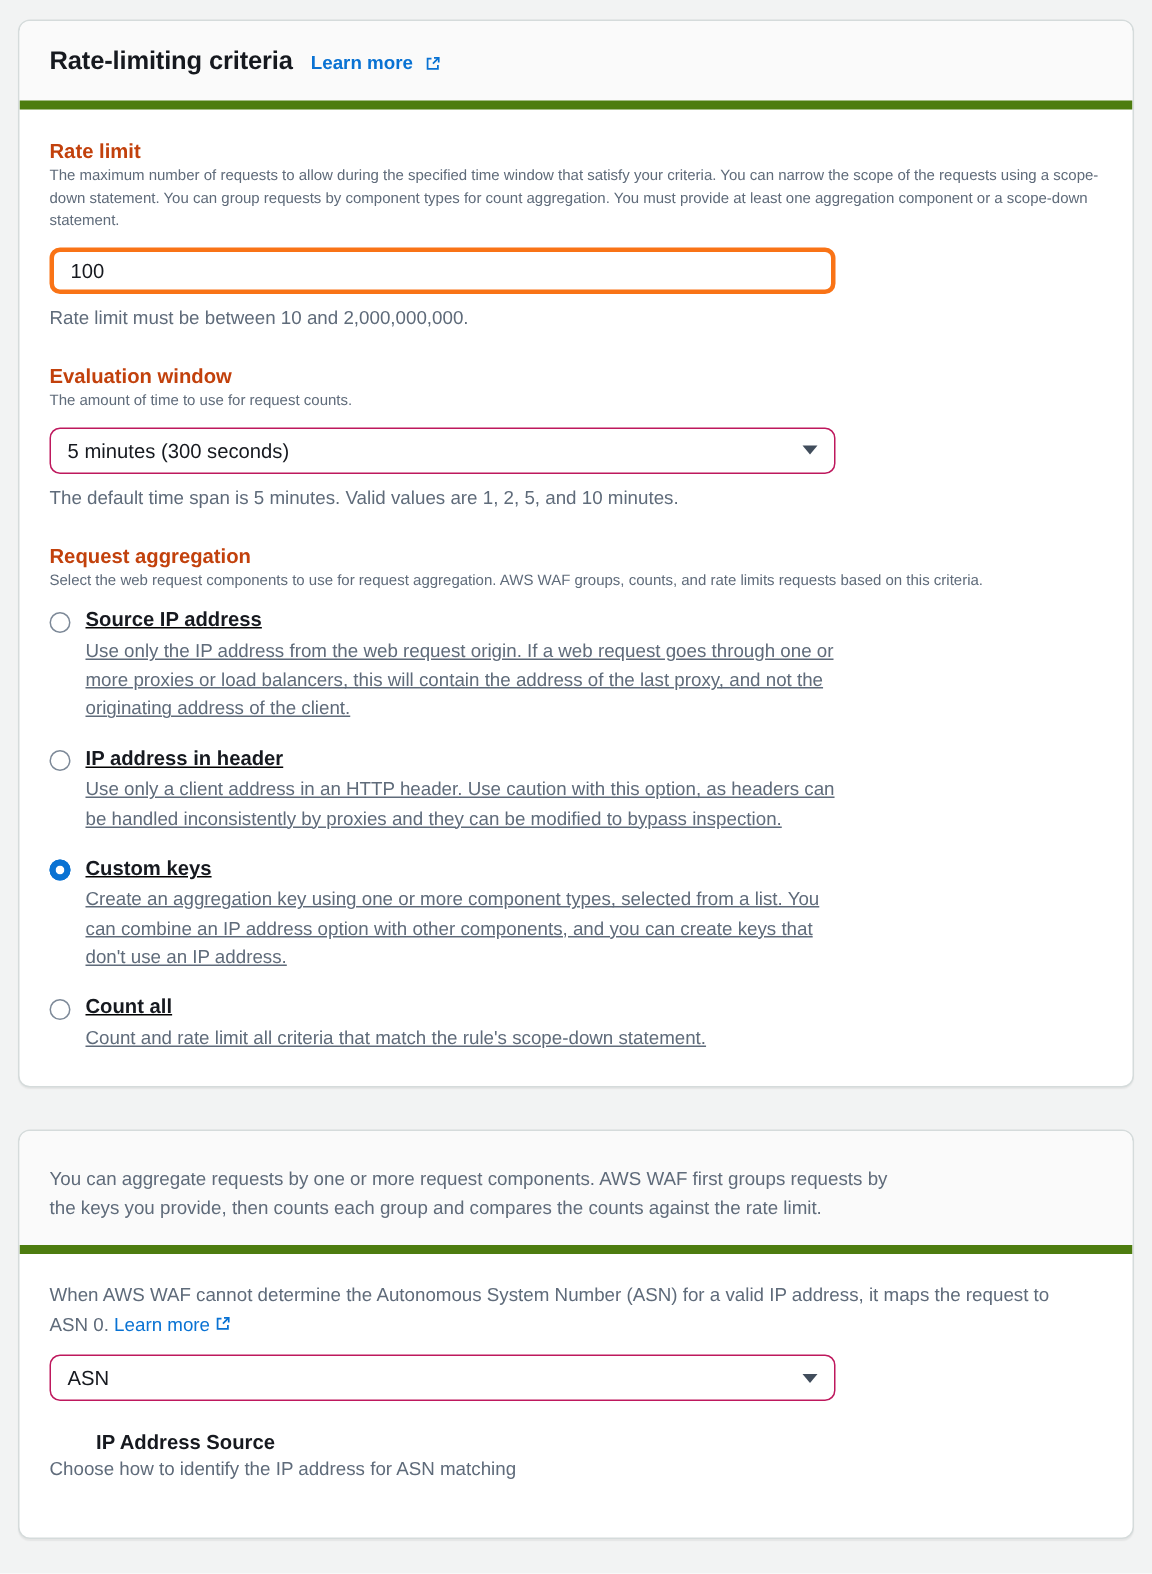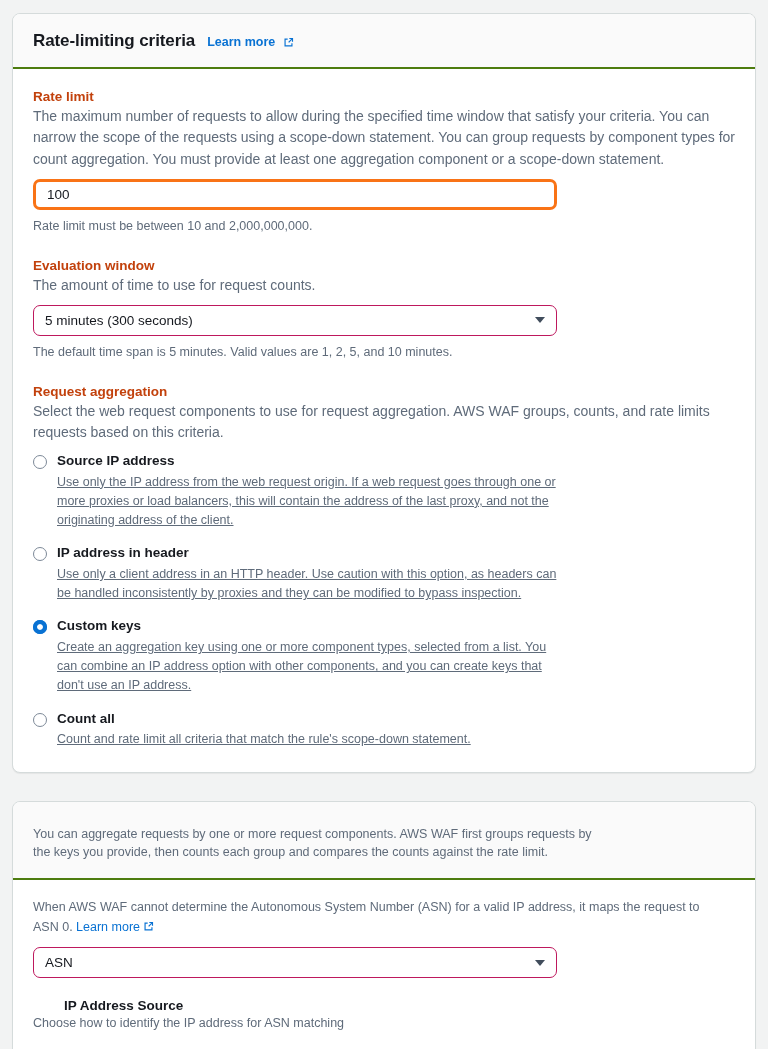--- a/index.html
+++ b/index.html
@@ -19,21 +19,21 @@
     border: 1px solid #d5dbdb;
     border-radius: 8px;
     box-shadow: 0 1px 1px rgba(0,0,0,0.06);
     overflow: hidden;
   }
   .card + .card { margin-top: 28px; }
 
   .card-header {
     background: #fafafa;
     padding: 17px 20px 16px 20px;
-    border-bottom: 2px solid #4d7c0f;
+    border-bottom: 6px solid #4d7c0f;
     display: flex;
     align-items: baseline;
     flex-wrap: wrap;
   }
 
   .card-title {
     font-size: 17px;
     font-weight: bold;
     color: #16191f;
     letter-spacing: -0.1px;
@@ -69,21 +69,21 @@
 
   .field-label {
     font-size: 13.5px;
     font-weight: bold;
     color: #c2410c;
     display: block;
     margin-bottom: 2px;
   }
 
   .field-desc {
-    font-size: 14px;
+    font-size: 10px;
     color: #5f6b7a;
     line-height: 1.52;
     margin-bottom: 9px;
   }
   .field-desc.wide { max-width: 712px; }
 
   .field-hint {
     font-size: 12.5px;
     color: #5f6b7a;
     line-height: 1.5;
@@ -136,22 +136,23 @@
   }
 
   
   .radio-group { margin-top: 2px; }
 
   .radio-item { margin-bottom: 14px; }
   .radio-item:last-child { margin-bottom: 0; }
 
   .radio-row {
     display: flex;
-    align-items: center;
+    align-items: flex-end;
     cursor: pointer;
+    text-decoration: underline;
   }
 
   .radio-mark {
     width: 14px; height: 14px;
     border-radius: 50%;
     border: 1.6px solid #7d8998;
     background: #ffffff;
     flex: 0 0 auto;
     margin-top: 2px;
     position: relative;

